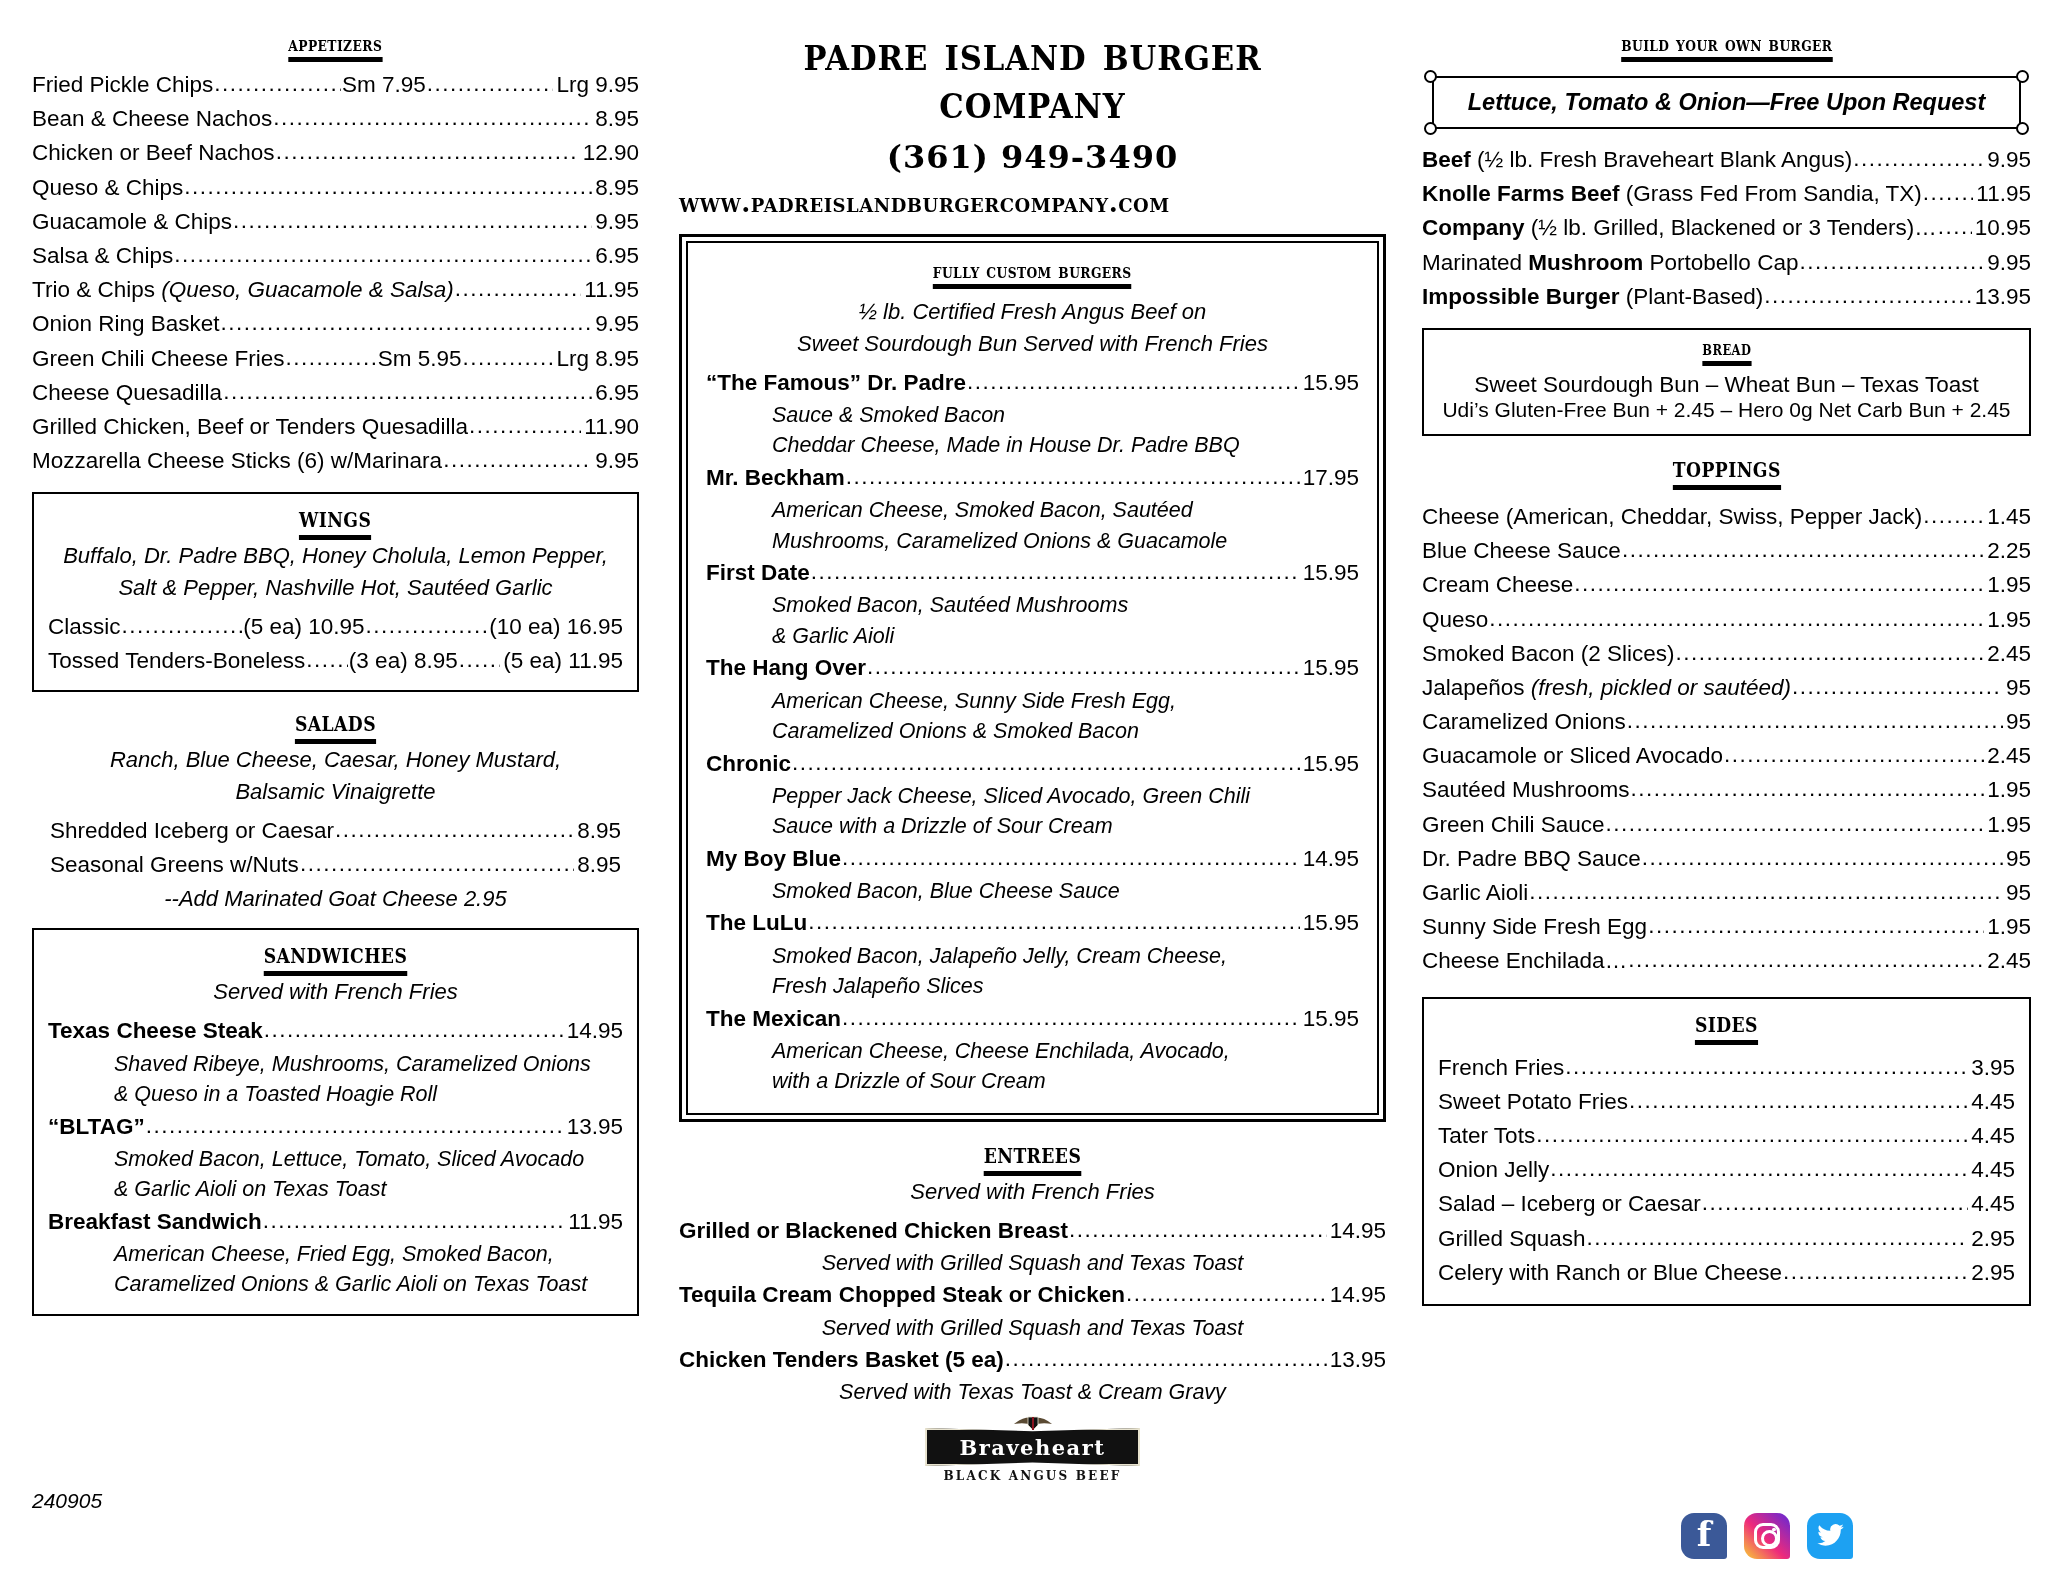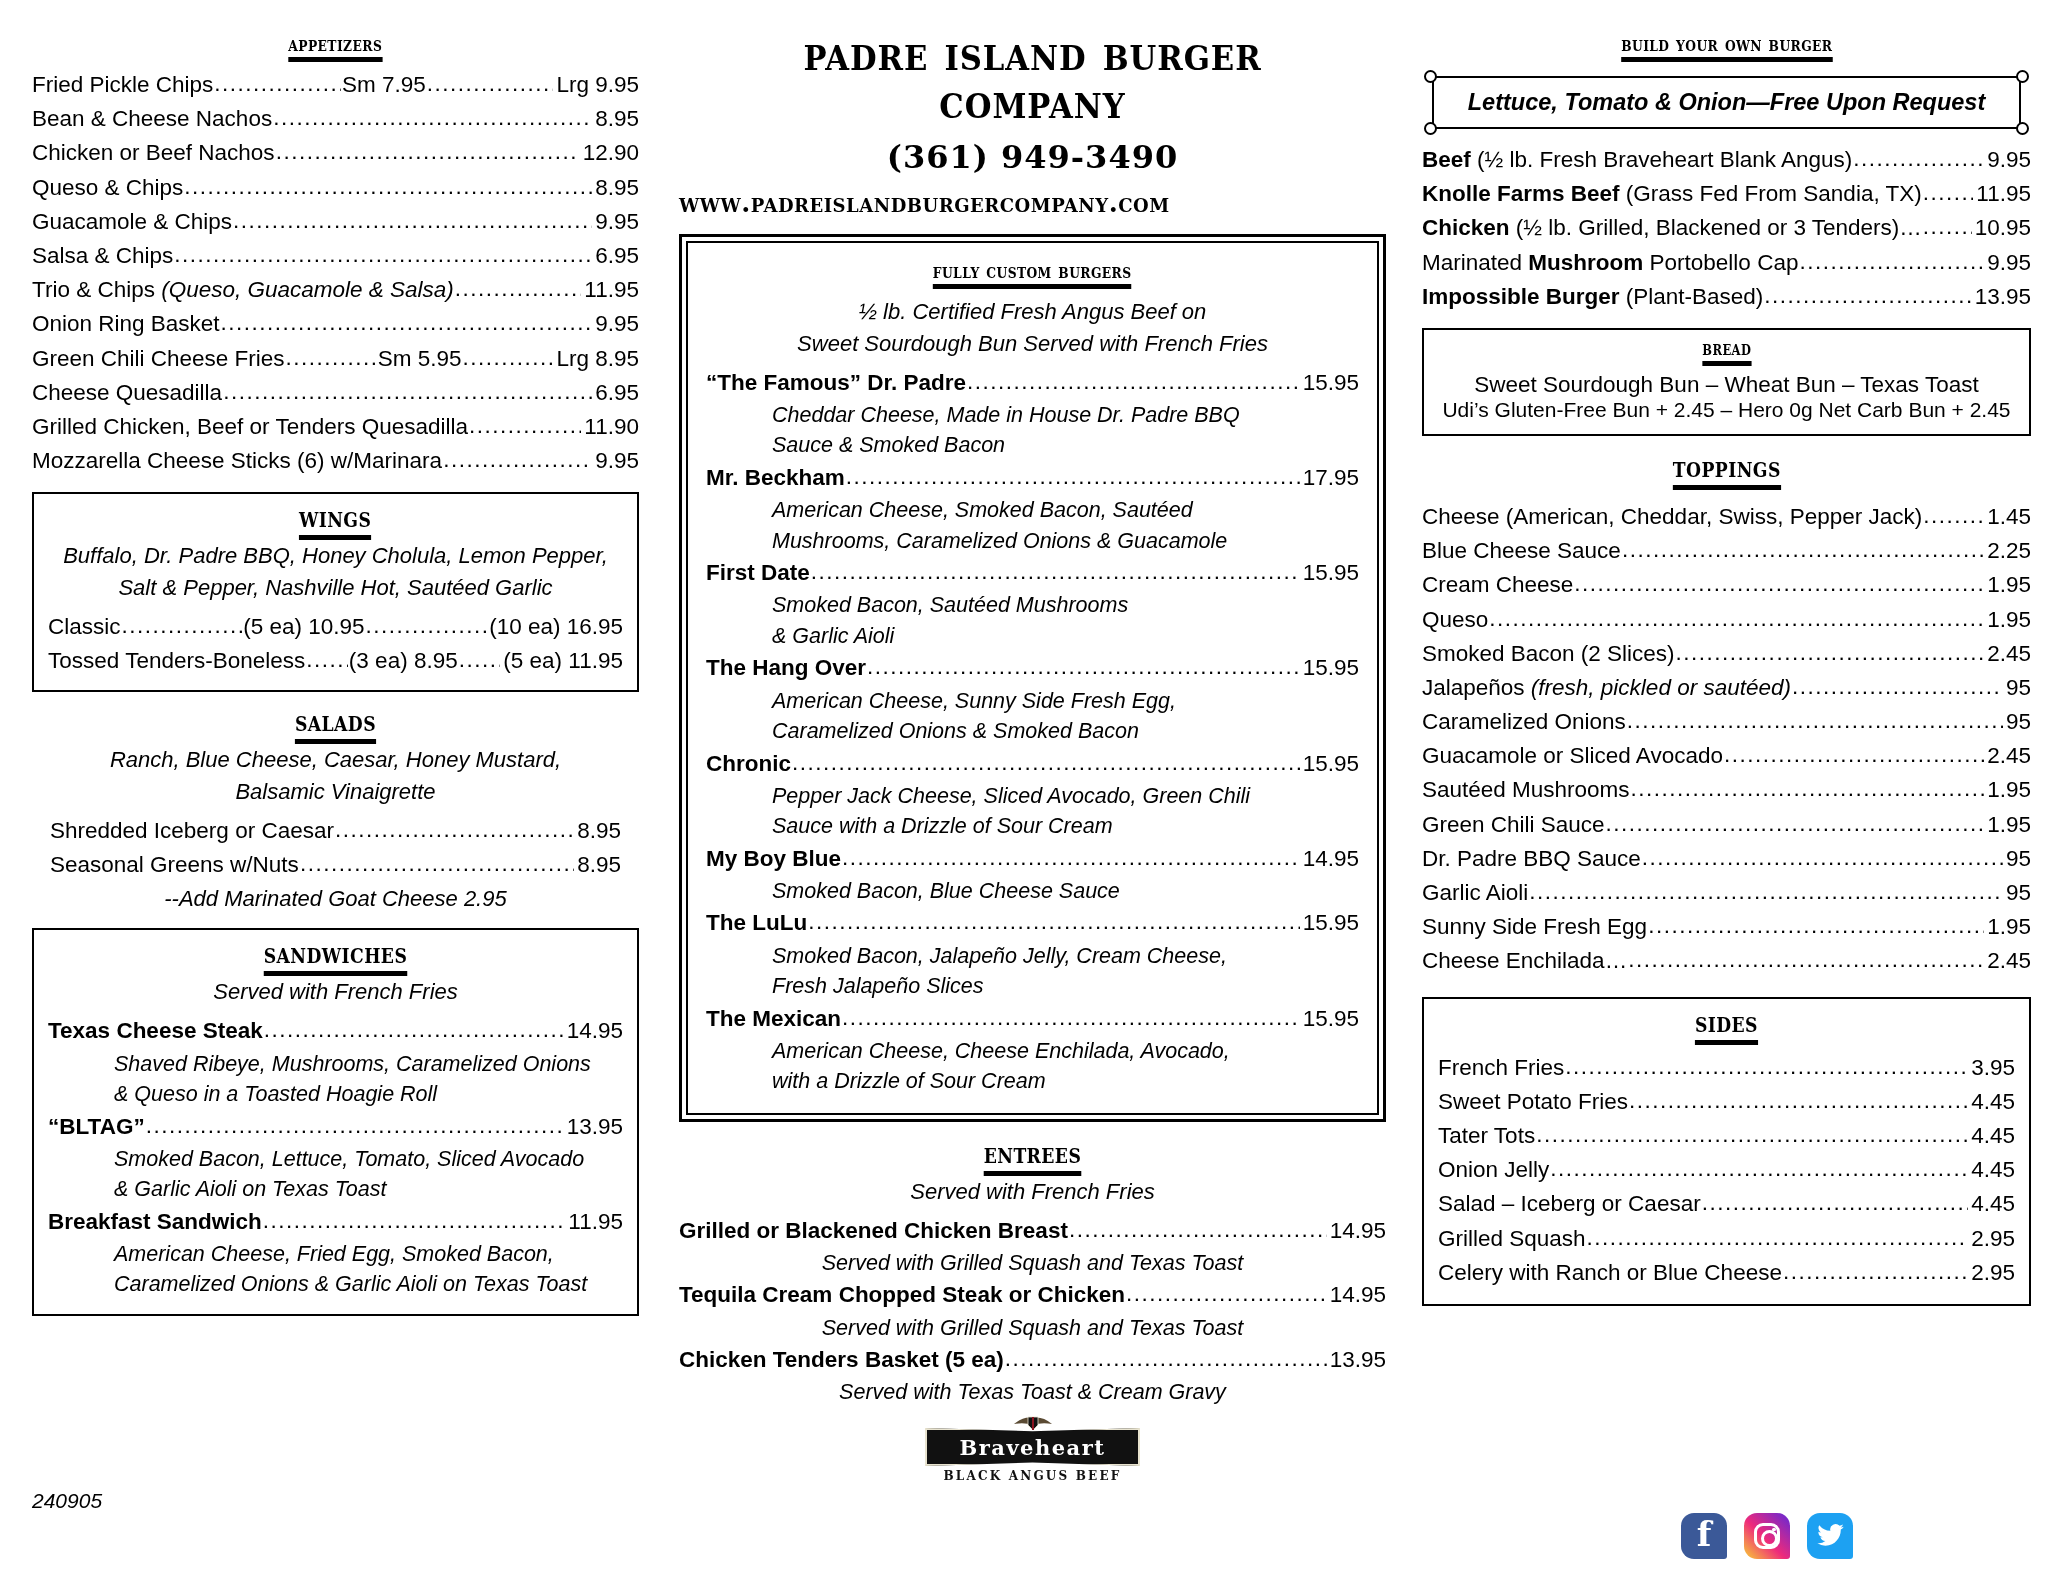--- a/index.html
+++ b/index.html
@@ -394,22 +394,22 @@
           <span class="u">Fully  Custom  Burgers</span>
         </div>
         <div class="sub-ital" style="margin-top:7px;">½ lb. Certified Fresh Angus Beef on</div>
         <div class="sub-ital">Sweet Sourdough Bun Served with French Fries</div>
         <div class="rows" id="burgers-rows">
             <div class="row">
               <span class="nm b"><span>“The Famous” Dr. Padre</span></span>
               <span class="dots">................................................................................................................................................................................................................................................</span>
               <span class="pr">15.95</span>
             </div>
+            <div class="desc">Sauce &amp; Smoked Bacon</div>
             <div class="desc">Cheddar Cheese, Made in House Dr. Padre BBQ</div>
-            <div class="desc">Sauce &amp; Smoked Bacon</div>
             <div class="row">
               <span class="nm b"><span>Mr. Beckham </span></span>
               <span class="dots">................................................................................................................................................................................................................................................</span>
               <span class="pr">17.95</span>
             </div>
             <div class="desc">American Cheese, Smoked Bacon, Sautéed</div>
             <div class="desc">Mushrooms, Caramelized Onions &amp; Guacamole</div>
             <div class="row">
               <span class="nm b"><span>First Date </span></span>
               <span class="dots">................................................................................................................................................................................................................................................</span>
@@ -512,21 +512,21 @@
           <span class="nm"><span class="b">Beef</span><span> (½ lb. Fresh Braveheart Blank Angus)</span></span>
           <span class="dots">................................................................................................................................................................................................................................................</span>
           <span class="pr">9.95</span>
         </div>
         <div class="row">
           <span class="nm"><span class="b">Knolle Farms Beef</span><span> (Grass Fed From Sandia, TX) </span></span>
           <span class="dots">................................................................................................................................................................................................................................................</span>
           <span class="pr">11.95</span>
         </div>
         <div class="row">
-          <span class="nm"><span class="b">Chicken</span><span> (½ lb. Grilled, Blackened or 3 Tenders)…</span></span>
+          <span class="nm"><span class="b">Company</span><span> (½ lb. Grilled, Blackened or 3 Tenders)…</span></span>
           <span class="dots">................................................................................................................................................................................................................................................</span>
           <span class="pr">10.95</span>
         </div>
         <div class="row">
           <span class="nm"><span>Marinated </span><span class="b">Mushroom</span><span> Portobello Cap </span></span>
           <span class="dots">................................................................................................................................................................................................................................................</span>
           <span class="pr">9.95</span>
         </div>
         <div class="row">
           <span class="nm"><span class="b">Impossible Burger</span><span> (Plant-Based) </span></span>

